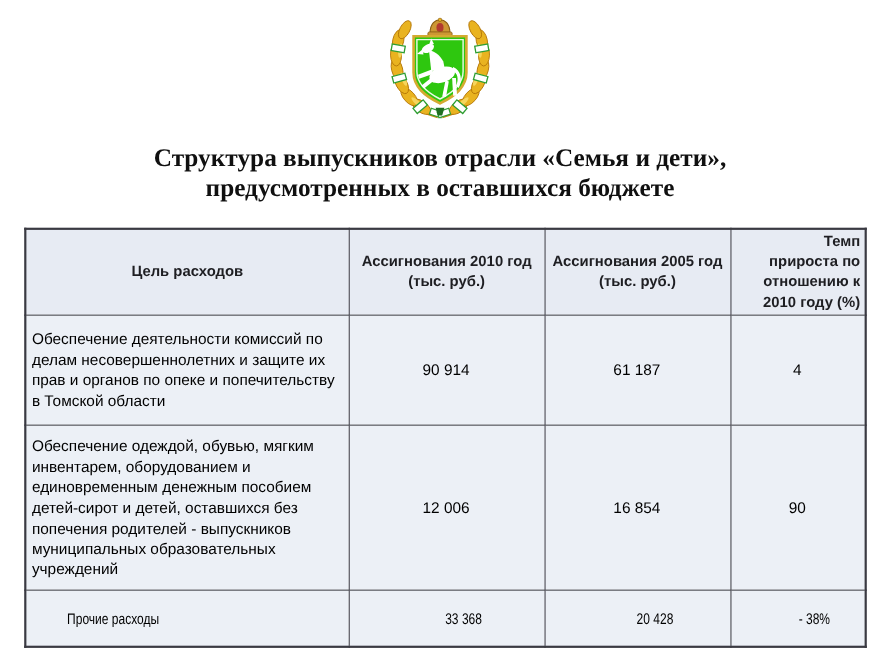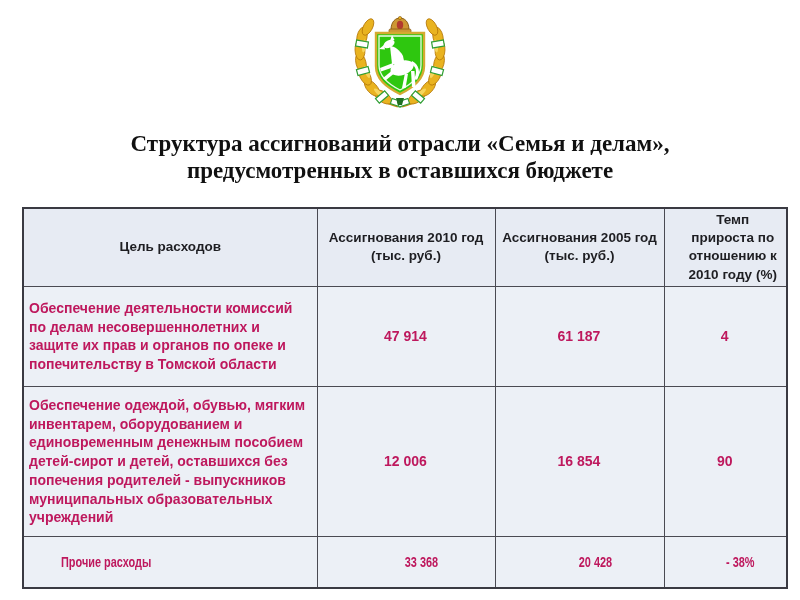--- a/index.html
+++ b/index.html
@@ -47,31 +47,30 @@
     font-size: 13.5px;
     font-weight: bold;
     color: #1e1e22;
     height: 68px;
     padding: 2px 4px;
     text-align: center;
     vertical-align: middle;
     line-height: 1.35;
   }
   table.budget th.left {
-    text-align: center;
+    text-align: right;
     padding-left: 19px;
   }
   table.budget td {
     background: #ecf0f6;
     font-size: 14px;
-    color: #be185d;
+    color: #000000;
     vertical-align: middle;
     padding: 3px 6px 3px 5px;
     line-height: 1.34;
-    font-weight: bold;
   }
   td.purpose { text-align: left; }
   td.num { text-align: center; }
   tr.r0 td { height: 93px; }
   tr.r1 td { height: 143px; }
   tr.r2 td { height: 44px; padding-left: 37px; }
   .cond {
     display: inline-block;
     transform: scaleX(0.78);
     white-space: nowrap;
@@ -134,21 +133,21 @@
 
       <g>
         <rect x="49" y="84" width="11" height="5.5" fill="#ffffff" stroke="#2f9e33" stroke-width="1.1" transform="rotate(18 54.5 86.7)"></rect>
         <rect x="56" y="84" width="11" height="5.5" fill="#ffffff" stroke="#2f9e33" stroke-width="1.1" transform="rotate(-18 61.5 86.7)"></rect>
         <path d="M54 82 L62 82 L60 89 L56 89 Z" fill="#1f6f23"></path>
       </g>
     </svg>
   </div>
 
   <div class="title">
-    <div>Структура ассигнований отрасли «Семья и делам»,</div>
+    <div>Структура выпускников отрасли «Семья и дети»,</div>
     <div>предусмотренных в оставшихся бюджете</div>
   </div>
 
   <table class="budget">
     <colgroup>
       <col style="width:294px">
         <col style="width:178px">
         <col style="width:169px">
         <col style="width:123px">
     </colgroup>
@@ -156,21 +155,21 @@
       <tr>
         <th>Цель расходов</th>
         <th>Ассигнования 2010 год (тыс. руб.)</th>
         <th>Ассигнования 2005 год (тыс. руб.)</th>
         <th class="left">Темп прироста по отношению к 2010 году (%)</th>
       </tr>
     </thead>
     <tbody>
       <tr class="r0">
         <td class="purpose">Обеспечение деятельности комиссий по делам несовершеннолетних и защите их прав и органов по опеке и попечительству в Томской области</td>
-        <td class="num">47 914</td>
+        <td class="num">90 914</td>
         <td class="num">61 187</td>
         <td class="num">4</td>
       </tr>
       <tr class="r1">
         <td class="purpose">Обеспечение одеждой, обувью, мягким инвентарем, оборудованием и единовременным денежным пособием детей-сирот и детей, оставшихся без попечения родителей - выпускников муниципальных образовательных учреждений</td>
         <td class="num">12 006</td>
         <td class="num">16 854</td>
         <td class="num">90</td>
       </tr>
       <tr class="r2">

